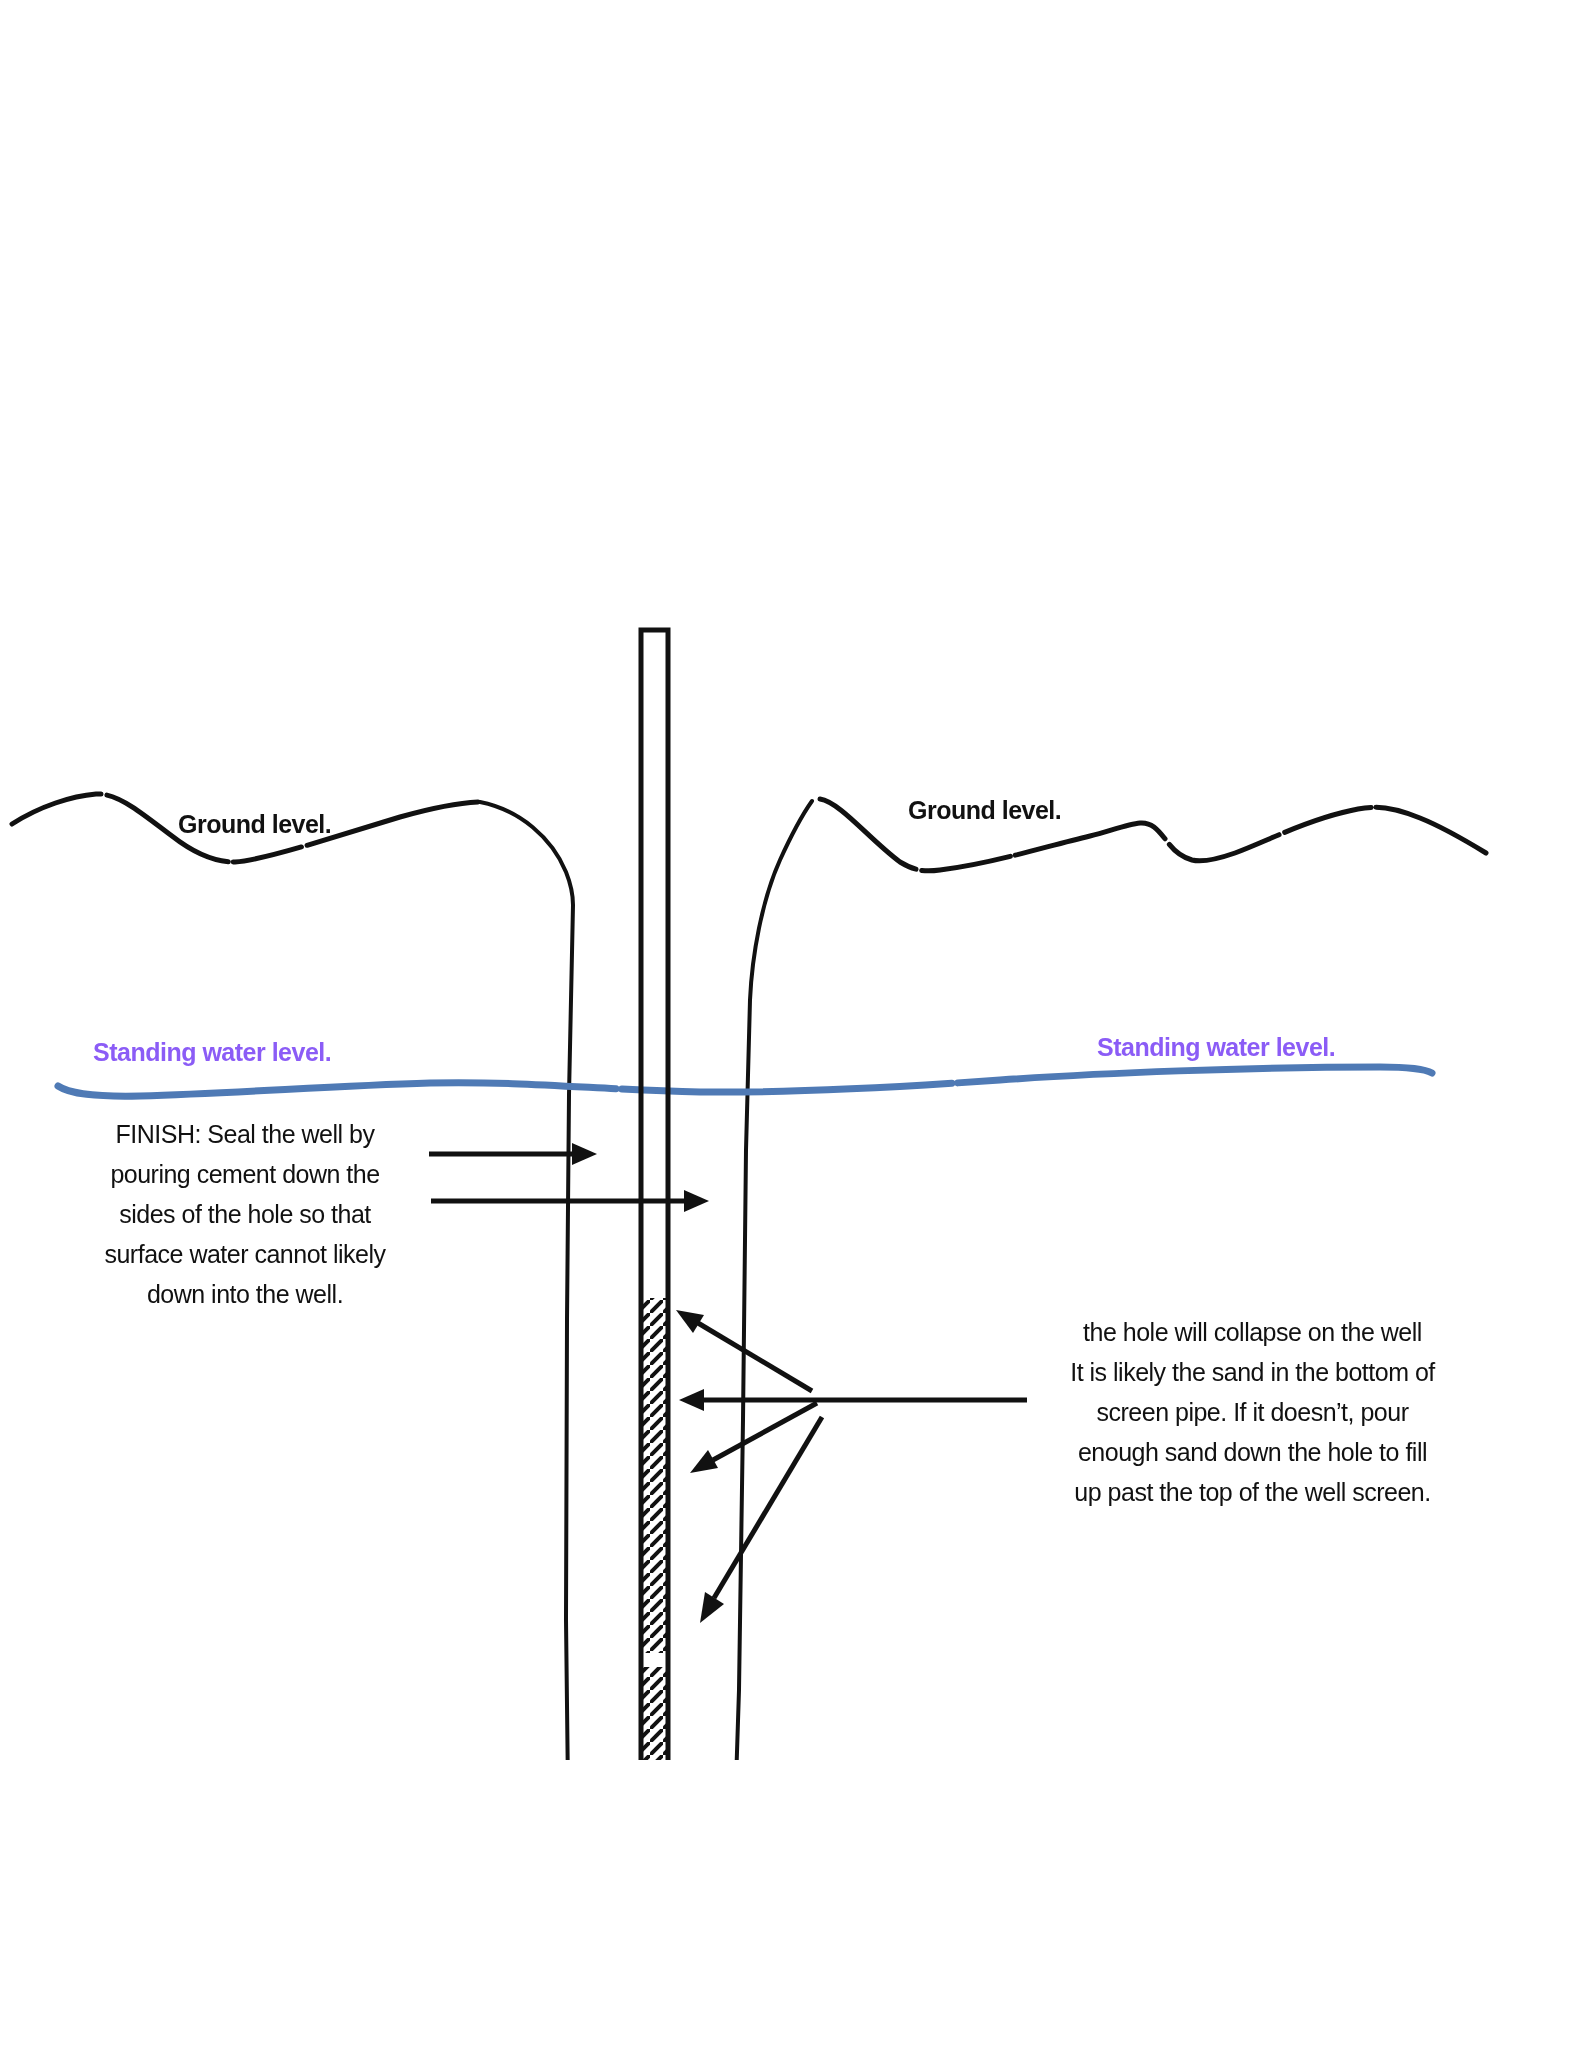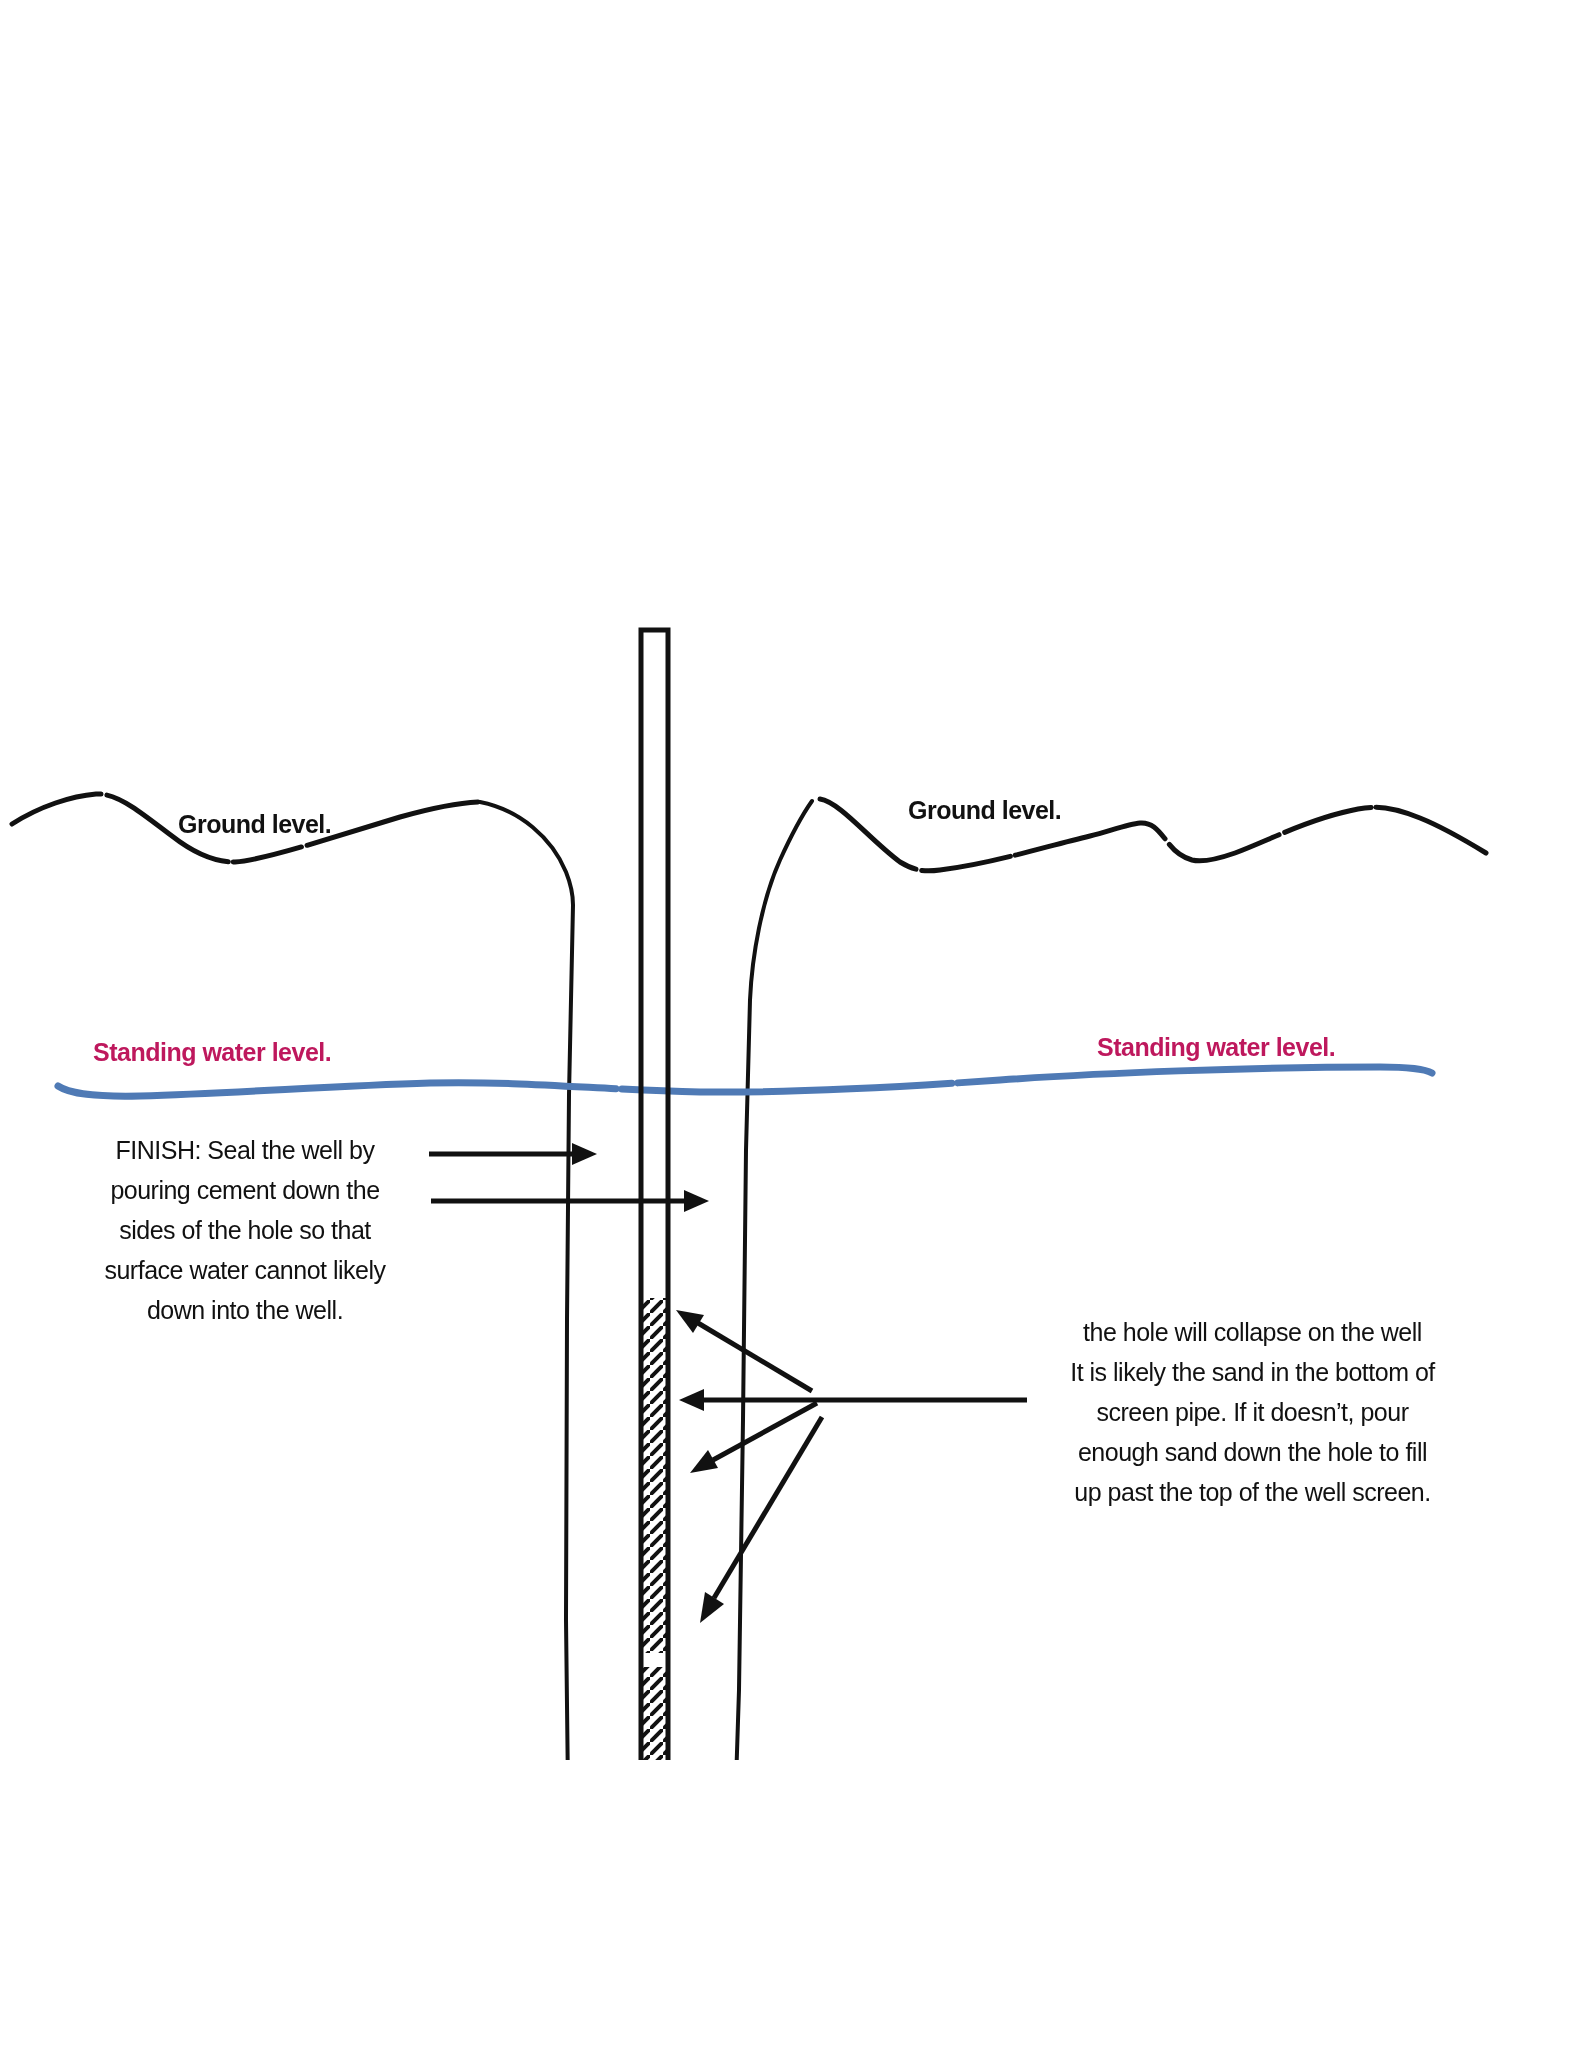--- a/index.html
+++ b/index.html
@@ -13,21 +13,21 @@
   }
   .art{position:absolute;left:0;top:0;}
   .label{
     position:absolute;
     white-space:nowrap;
     font-weight:bold;
     font-size:25px;
     letter-spacing:-0.5px;
     color:#111111;
   }
-  .label.blue{color:#be185d;}
+  .label.blue{color:#8b5cf6;}
   .note{
     position:absolute;
     text-align:center;
     font-size:25px;
     line-height:40px;
     letter-spacing:-0.5px;
     color:#111111;
   }
 </style>
 </head>
@@ -111,21 +111,21 @@
   </svg>
 
   <div class="label" style="left:178px;top:810px;">Ground level.</div>
 
   <div class="label" style="left:908px;top:796px;">Ground level.</div>
 
   <div class="label blue" style="left:93px;top:1038px;">Standing water level.</div>
 
   <div class="label blue" style="left:1097px;top:1033px;">Standing water level.</div>
 
-  <div class="note" style="left:60px;top:1114px;width:370px;margin-top:16px;">
+  <div class="note" style="left:60px;top:1114px;width:370px;">
     <div>FINISH: Seal the well by</div>
     <div>pouring cement down the</div>
     <div>sides of the hole so that</div>
     <div>surface water cannot likely</div>
     <div>down into the well.</div>
   </div>
 
   <div class="note" style="left:1030px;top:1312px;width:445px;">
     <div>the hole will collapse on the well</div>
     <div>It is likely the sand in the bottom of</div>

